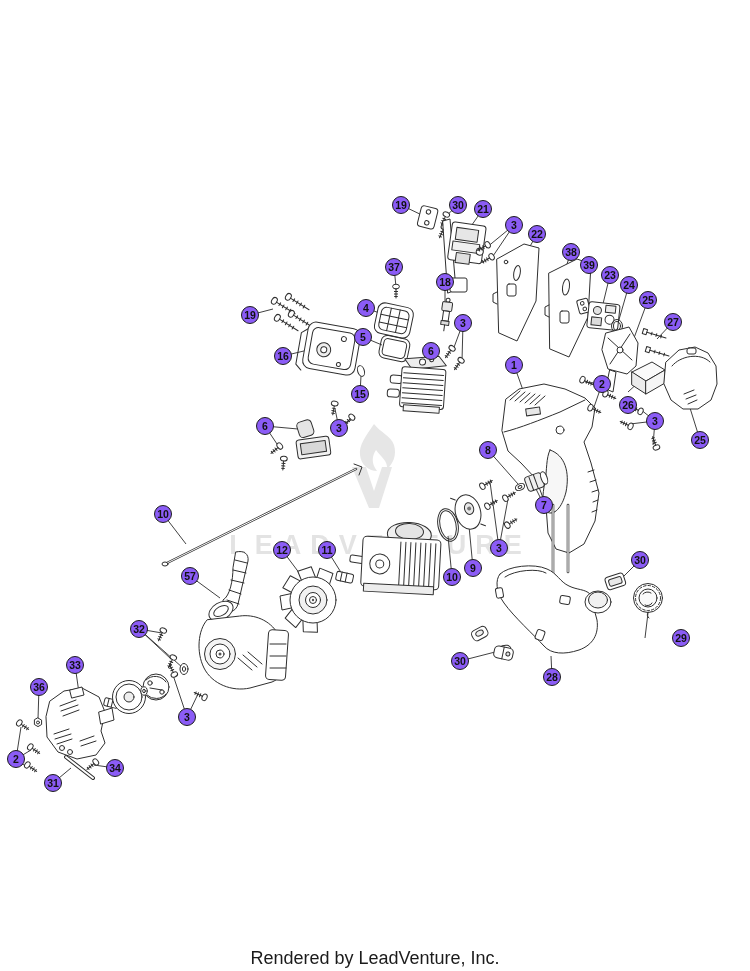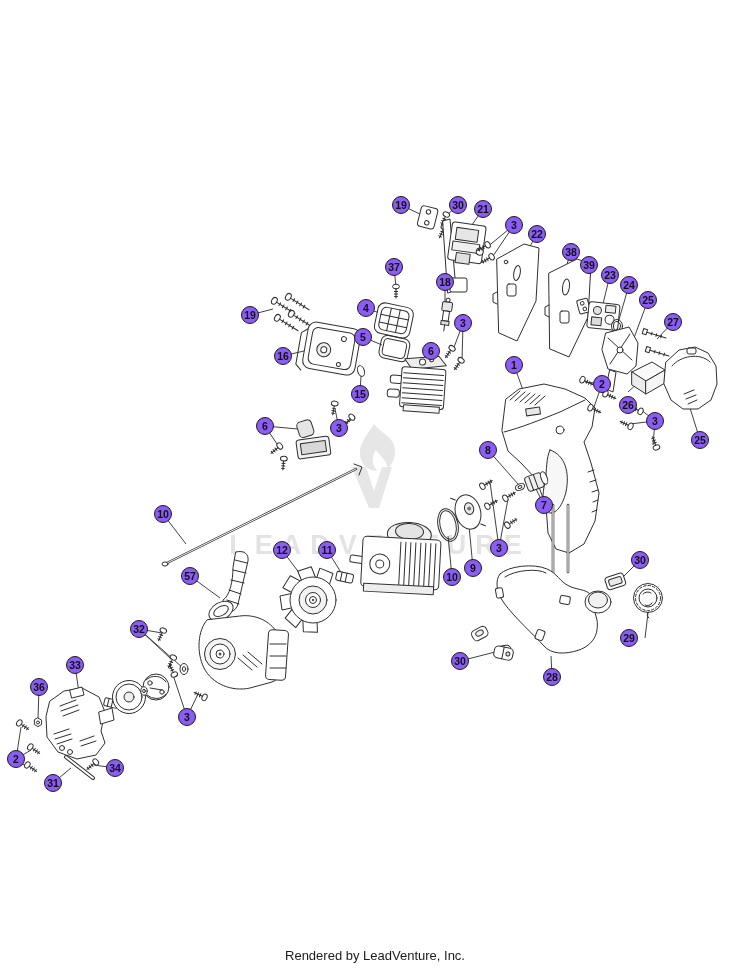--- a/index.html
+++ b/index.html
@@ -3,21 +3,21 @@
 <meta charset="utf-8">
 <style>
   html,body{margin:0;padding:0;background:#fff;}
   .stage{position:relative;width:750px;height:971px;background:#fff;overflow:hidden;
          font-family:"Liberation Sans",sans-serif;}
   .stage svg{position:absolute;left:0;top:0;}
   .balloon{position:absolute;width:18px;height:18px;border:1.4px solid #1c1c1c;border-radius:50%;
            background:#8b5cf6;display:flex;align-items:center;justify-content:center;
            font-size:10.5px;font-weight:700;color:#111;box-sizing:border-box;cursor:pointer;
            line-height:1;}
-  .footer{position:absolute;left:0;right:0;top:948px;text-align:center;font-size:13px;
+  .footer{position:absolute;left:0;right:0;top:948px;text-align:center;font-size:18px;
           color:#1b1b1b;}
 </style>
 </head>
 <body>
 
 <div class="stage">
 
 <svg width="750" height="971" viewBox="0 0 750 971">
   <defs>
     <g id="scr">
@@ -499,18 +499,18 @@
   <div class="balloon" style="left:273px;top:541px">12</div>
   <div class="balloon" style="left:318px;top:541px">11</div>
   <div class="balloon" style="left:130px;top:620px">32</div>
   <div class="balloon" style="left:66px;top:656px">33</div>
   <div class="balloon" style="left:30px;top:678px">36</div>
   <div class="balloon" style="left:178px;top:708px">3</div>
   <div class="balloon" style="left:7px;top:750px">2</div>
   <div class="balloon" style="left:106px;top:759px">34</div>
   <div class="balloon" style="left:44px;top:774px">31</div>
   <div class="balloon" style="left:631px;top:551px">30</div>
-  <div class="balloon" style="left:620px;top:629px">29</div>
+  <div class="balloon" style="left:672px;top:629px">29</div>
   <div class="balloon" style="left:451px;top:652px">30</div>
   <div class="balloon" style="left:543px;top:668px">28</div>
 
   <div class="footer">Rendered by LeadVenture, Inc.</div>
 </div>
 
 </body></html>

